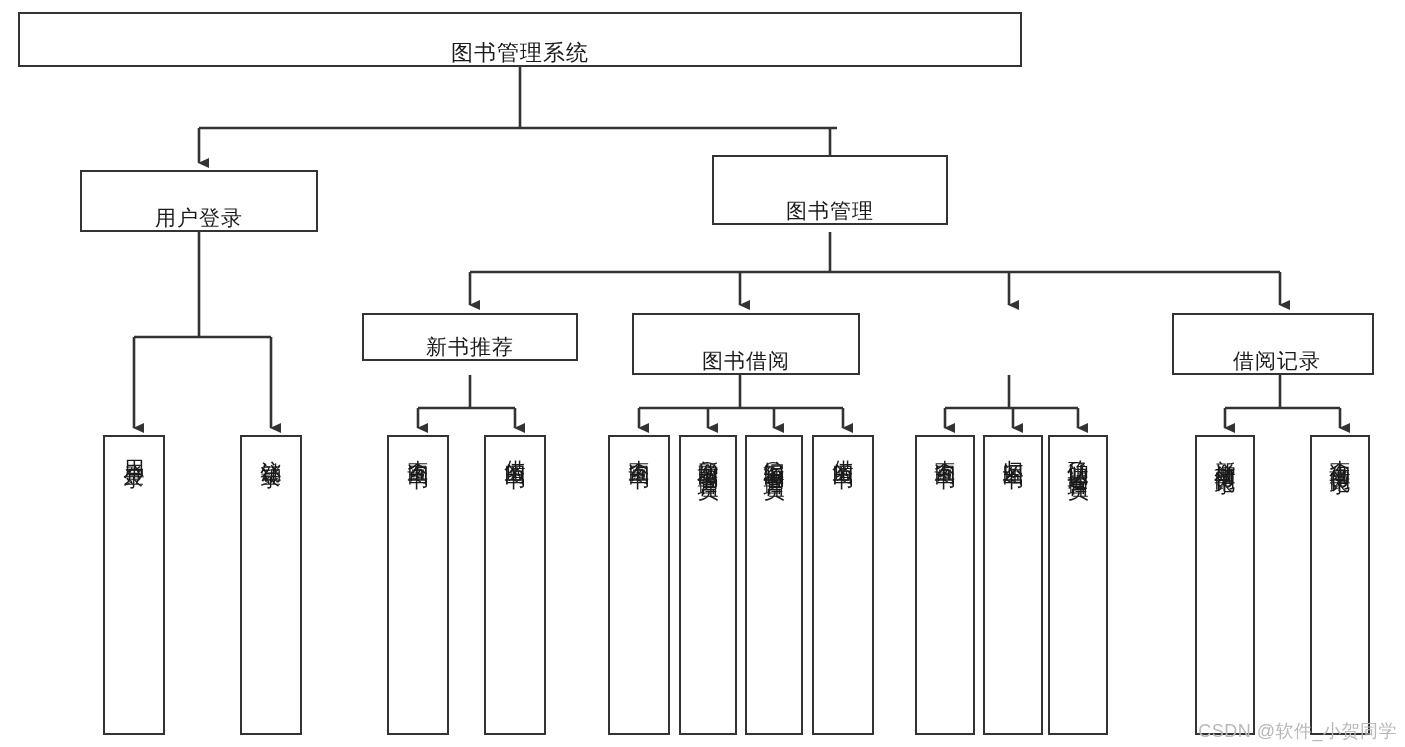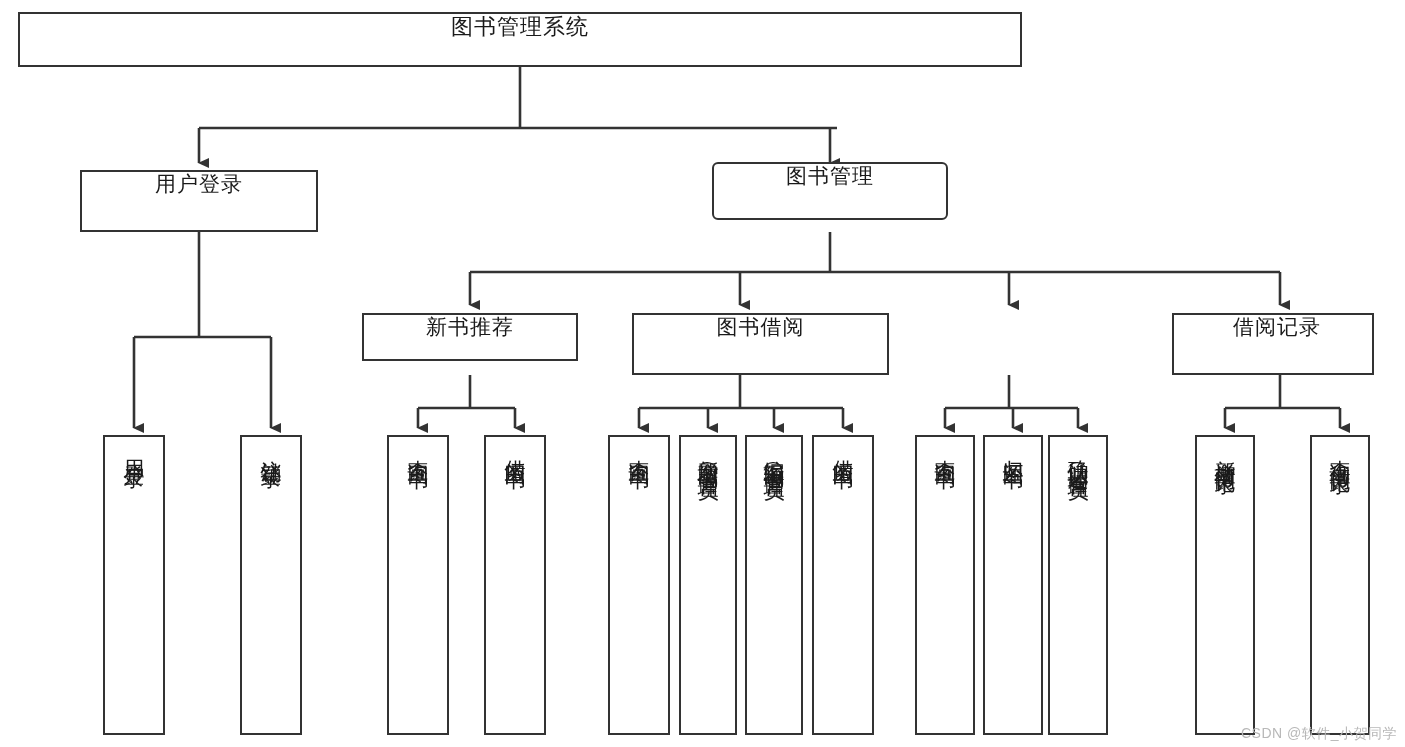--- a/index.html
+++ b/index.html
@@ -15,21 +15,21 @@
   
   #wires{position:absolute;left:0;top:0;width:1405px;height:747px;}
 
   
   .node{
     position:absolute;
     box-sizing:border-box;
     background:#ffffff;
     border:2.5px solid #333333;
     display:flex;
-    align-items:flex-start;
+    align-items:flex-end;
     justify-content:center;
     color:#1a1a1a;
     z-index:2;
   }
   .node .label{
     font-size:21px;
     letter-spacing:1px;
     line-height:1.15;
     white-space:nowrap;
   }
@@ -49,21 +49,21 @@
     letter-spacing:3px;
     line-height:1.05;
     white-space:normal;
     text-align:left;
   }
 
   
   #watermark{
     position:absolute;
     right:8px;bottom:4px;
-    font-size:14px;
+    font-size:18px;
     color:#b8b8b8;
     letter-spacing:.5px;
     z-index:3;
     white-space:nowrap;
   }
 </style>
 </head>
 <body>
 
 <div id="diagram">
@@ -118,28 +118,28 @@
     </g>
   </svg>
 
   <div class="node root" style="left:18px;top:12px;width:1004px;height:55px;">
     <span class="label">图书管理系统</span>
   </div>
 
   <div class="node" style="left:80px;top:170px;width:238px;height:62px;">
     <span class="label">用户登录</span>
   </div>
-  <div class="node" style="left:712px;top:162px;width:236px;height:58px;border-radius:6px;">
+  <div class="node" style="left:712px;top:155px;width:236px;height:70px;">
     <span class="label">图书管理</span>
   </div>
 
   <div class="node" style="left:362px;top:313px;width:216px;height:48px;">
     <span class="label">新书推荐</span>
   </div>
-  <div class="node" style="left:632px;top:313px;width:257px;height:62px;">
+  <div class="node" style="left:632px;top:313px;width:228px;height:62px;">
     <span class="label">图书借阅</span>
   </div>
   <div class="node" style="left:1172px;top:313px;width:202px;height:62px;padding-left:8px;">
     <span class="label">借阅记录</span>
   </div>
 
   <div class="node leaf" style="left:103px;top:435px;width:62px;height:300px;">
     <span class="label">用户登录</span>
   </div>
   <div class="node leaf" style="left:240px;top:435px;width:62px;height:300px;">

